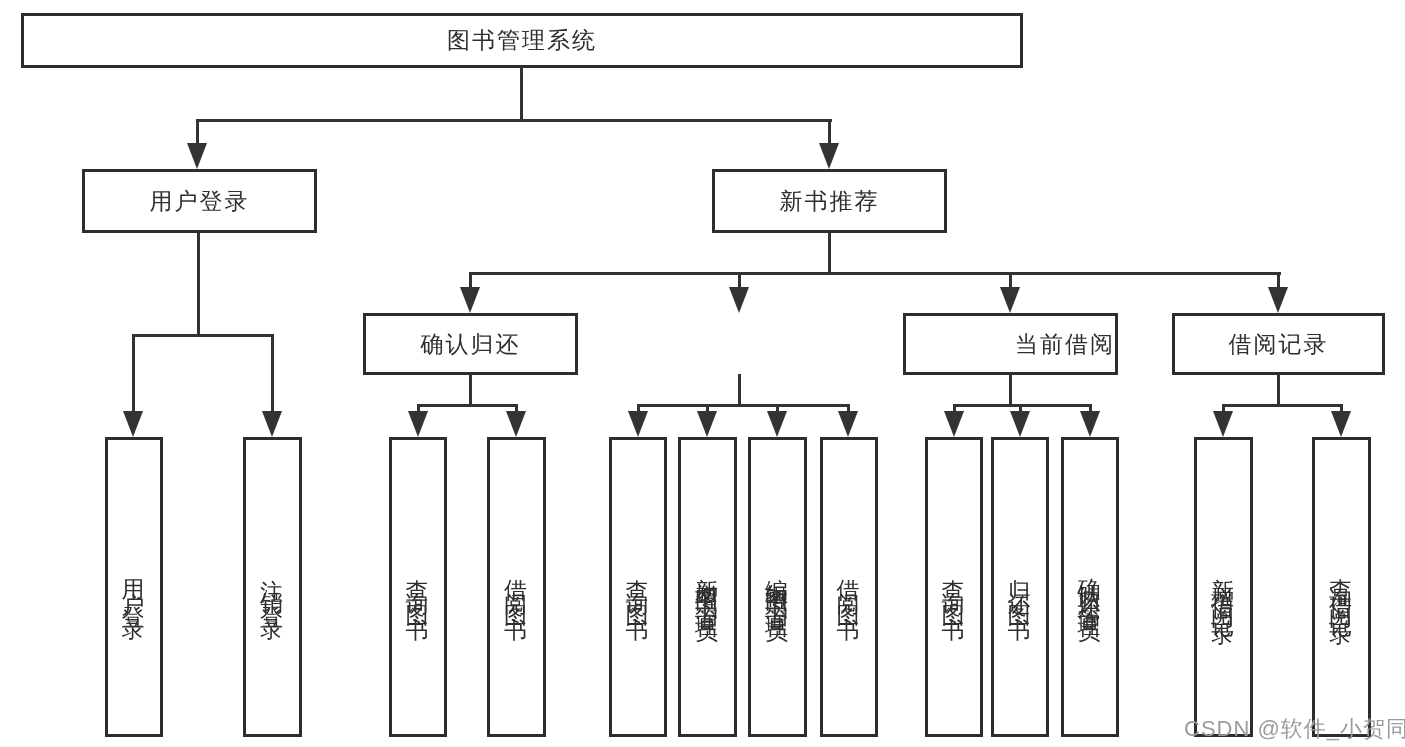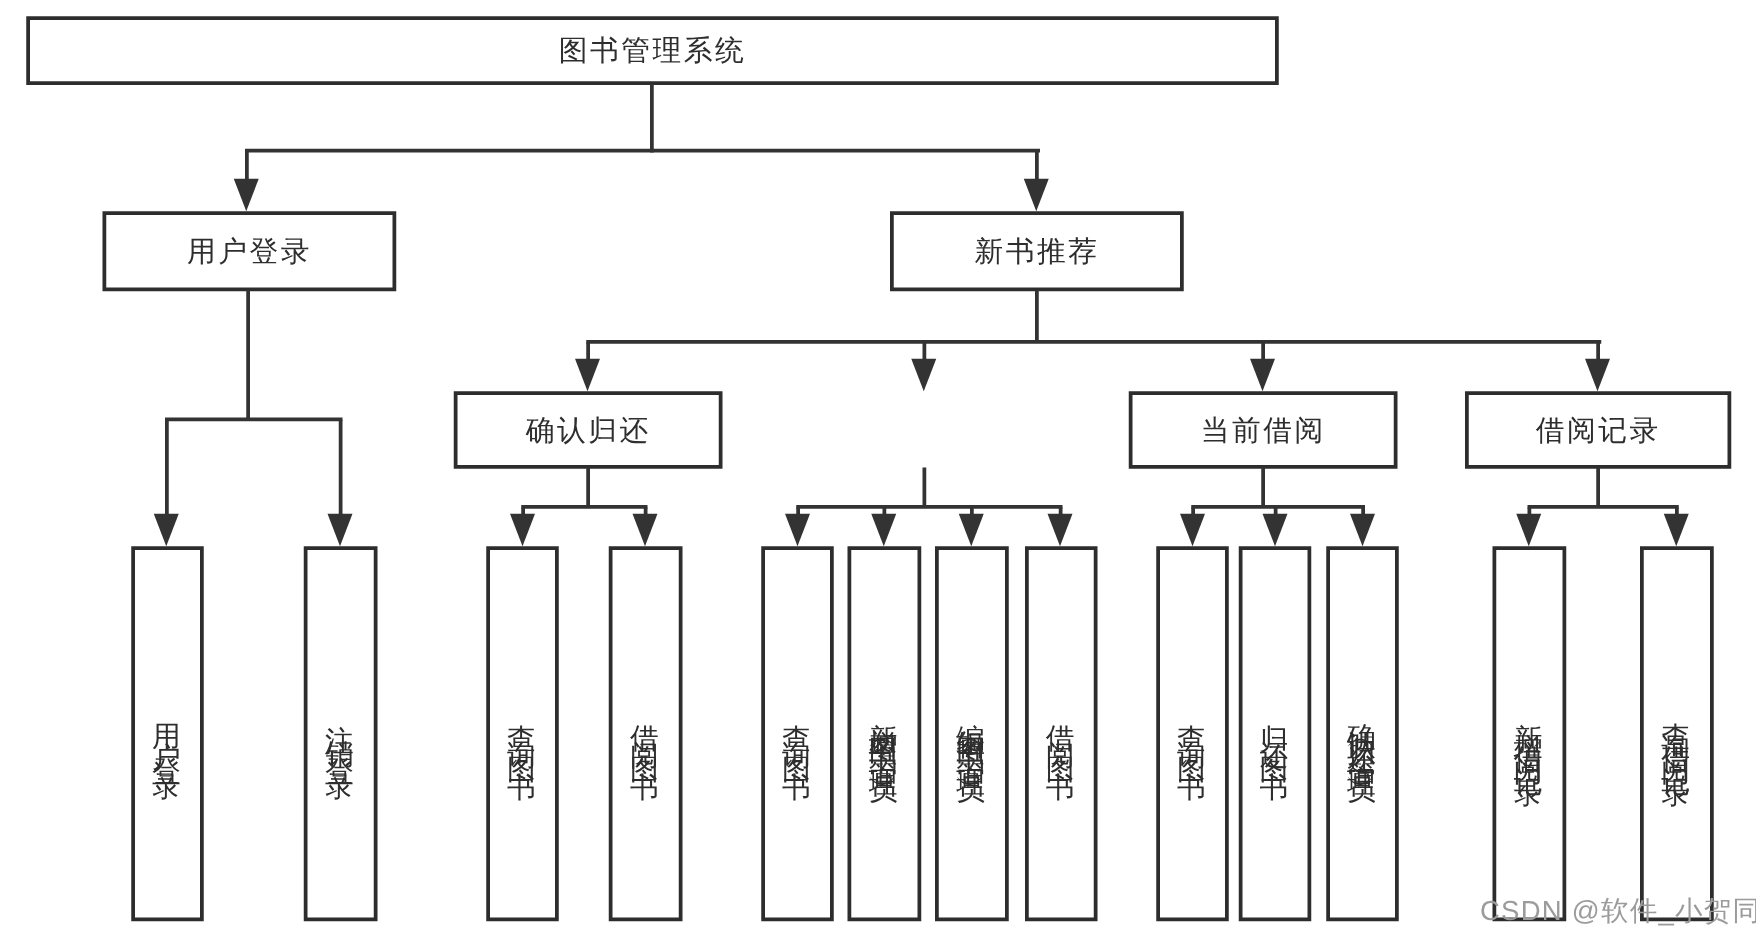--- a/index.html
+++ b/index.html
@@ -88,21 +88,21 @@
   <div class="line" style="left:738px;top:274px;width:3px;height:14px;"></div>
   <div class="arrow" style="left:729px;top:287px;"></div>
   <div class="line" style="left:1009px;top:274px;width:3px;height:14px;"></div>
   <div class="arrow" style="left:1000px;top:287px;"></div>
   <div class="line" style="left:1277px;top:274px;width:3px;height:14px;"></div>
   <div class="arrow" style="left:1268px;top:287px;"></div>
 
   <div class="box" style="left:363px;top:313px;width:215px;height:62px;">
     <span>确认归还</span>
   </div>
-  <div class="box" style="left:903px;top:313px;width:215px;height:62px;">
+  <div class="box" style="left:903px;top:313px;width:215px;height:62px;justify-content:flex-end;">
     <span>当前借阅</span>
   </div>
   <div class="box" style="left:1172px;top:313px;width:213px;height:62px;">
     <span>借阅记录</span>
   </div>
 
   <div class="line" style="left:469px;top:374px;width:3px;height:32px;"></div>
   <div class="line" style="left:417px;top:404px;width:101px;height:3px;"></div>
   <div class="line" style="left:417px;top:406px;width:3px;height:8px;"></div>
   <div class="arrow" style="left:408px;top:411px;"></div>

